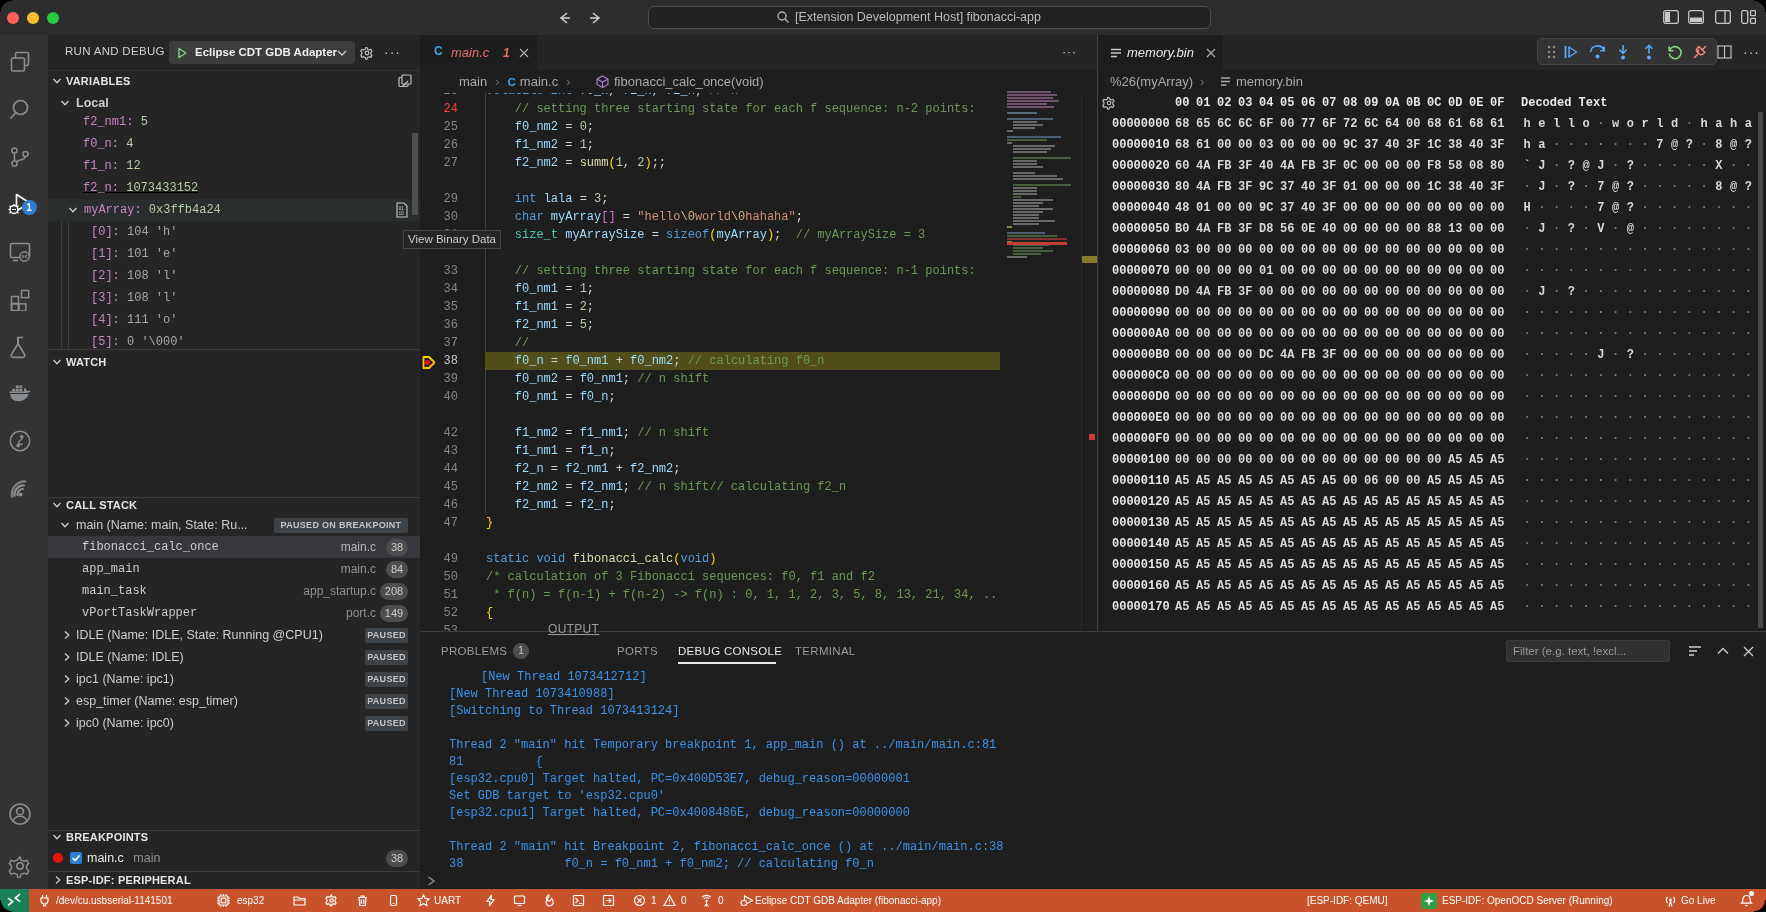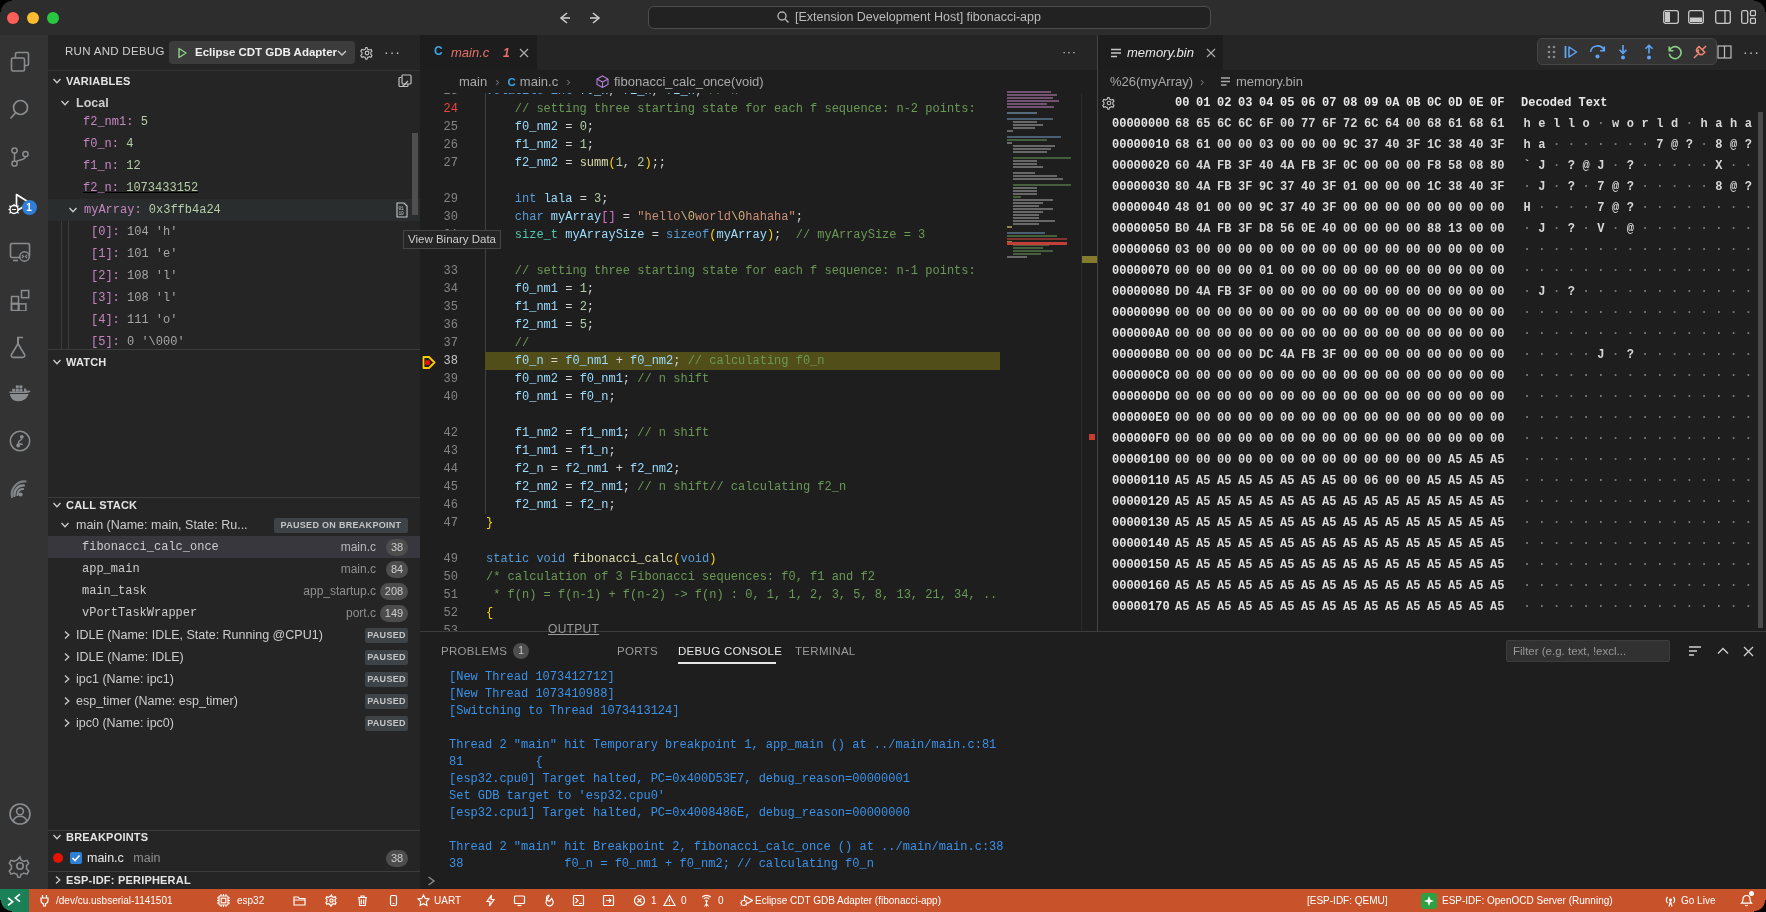--- a/index.html
+++ b/index.html
@@ -1291,21 +1291,21 @@
 <div class="abs" style="left:1513px;top:641px;height:20px;line-height:20px;font-size:11.5px;color:#989898;">Filter (e.g. text, !excl...</div>
 <svg class="abs" style="left:1688px;top:645px;" width="14" height="12" viewBox="0 0 14 12">
     <path d="M1 2 h12 M1 6 h8 M1 10 h5" stroke="#cfcfcf" stroke-width="1.4"></path>
   </svg>
 <svg class="abs" style="left:1717px;top:647px;" width="12" height="8" viewBox="0 0 12 8">
     <path d="M1 6.5 L6 1.5 L11 6.5" stroke="#cfcfcf" stroke-width="1.4" fill="none"></path>
   </svg>
 <svg class="abs" style="left:1743px;top:646px;" width="11" height="11" viewBox="0 0 11 11">
     <path d="M1 1 L10 10 M10 1 L1 10" stroke="#cfcfcf" stroke-width="1.3"></path>
   </svg>
-<div class="consline" style="top:669px;">[New Thread 1073412712]</div>
+<div class="consline" style="top:669px;margin-left:32px;">[New Thread 1073412712]</div>
 <div class="consline" style="top:686px;">[New Thread 1073410988]</div>
 <div class="consline" style="top:703px;">[Switching to Thread 1073413124]</div>
 <div class="consline" style="top:737px;">Thread 2 "main" hit Temporary breakpoint 1, app_main () at ../main/main.c:81</div>
 <div class="consline" style="top:754px;">81          {</div>
 <div class="consline" style="top:771px;">[esp32.cpu0] Target halted, PC=0x400D53E7, debug_reason=00000001</div>
 <div class="consline" style="top:788px;">Set GDB target to 'esp32.cpu0'</div>
 <div class="consline" style="top:805px;">[esp32.cpu1] Target halted, PC=0x4008486E, debug_reason=00000000</div>
 <div class="consline" style="top:839px;">Thread 2 "main" hit Breakpoint 2, fibonacci_calc_once () at ../main/main.c:38</div>
 <div class="consline" style="top:856px;">38              f0_n = f0_nm1 + f0_nm2; // calculating f0_n</div>
 <svg class="abs" style="left:427px;top:876px;" width="9" height="10" viewBox="0 0 9 10">

